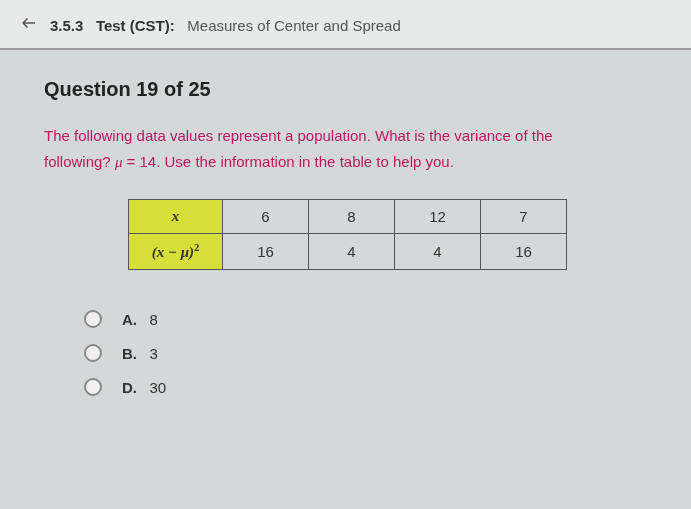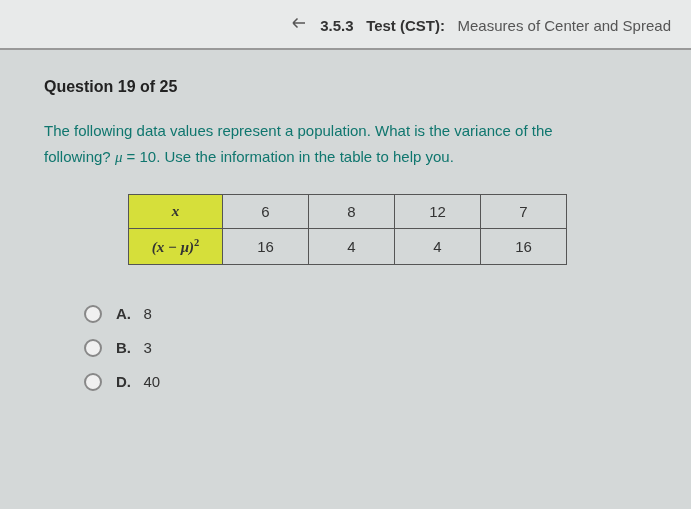--- a/index.html
+++ b/index.html
@@ -10,39 +10,38 @@
       height: 509px;
       overflow: hidden;
     }
     .header {
       background: #e8eaea;
       padding: 14px 20px 12px 20px;
       border-bottom: 2px solid #999;
       display: flex;
       align-items: center;
       gap: 12px;
-      justify-content: flex-end;
     }
     .back-icon svg { width: 18px; height: 18px; stroke: #555; stroke-width: 2; fill: none; }
     .header-title { font-size: 15px; color: #333; }
     .header-title .section-num { font-weight: bold; }
     .header-title .test-label { font-weight: bold; }
     .header-title .subtitle { font-weight: normal; color: #555; }
     .content {
       padding: 28px 40px 20px 44px;
     }
     .question-heading {
       font-weight: bold;
-      font-size: 16px;
+      font-size: 20px;
       color: #222;
       margin-bottom: 22px;
     }
     .question-text {
       font-size: 15px;
-      color: #0f766e;
+      color: #be185d;
       line-height: 1.7;
       margin-bottom: 24px;
     }
     .mu-ital { font-style: italic; font-family: 'Times New Roman', serif; }
     .data-table {
       border-collapse: collapse;
       margin: 0 auto 40px auto;
     }
     .data-table th, .data-table td {
       border: 1px solid #555;
@@ -58,21 +57,22 @@
       font-style: italic;
       font-weight: bold;
     }
     .data-table .vcell { width: 86px; }
     .sup { font-size: 0.7em; vertical-align: super; font-style: normal; }
     .options {
       padding-left: 40px;
     }
     .option-row {
       display: flex;
-      gap: 14px;
+      align-items: center;
+      gap: 20px;
       margin-bottom: 16px;
       margin-top: 12px;
     }
     .radio {
       width: 18px;
       height: 18px;
       border-radius: 50%;
       border: 2px solid #888;
       background: #f0f0f0;
       flex-shrink: 0;
@@ -99,21 +99,21 @@
     <span>&nbsp;</span>
     <span class="subtitle">Measures of Center and Spread</span>
   </span>
 </div>
 
 <div class="content">
   <div class="question-heading">Question 19 of 25</div>
 
   <div class="question-text">
     <span>The following data values represent a population. What is the variance of the</span><br>
-    <span>following? </span><span class="mu-ital">μ</span><span> = 10. Use the information in the table to help you.</span>
+    <span>following? </span><span class="mu-ital">μ</span><span> = 14. Use the information in the table to help you.</span>
   </div>
 
   <table class="data-table">
     <tbody>
         <tr>
       <th class="hcell"><span>x</span></th>
       <td class="vcell">6</td>
       <td class="vcell">8</td>
       <td class="vcell">12</td>
       <td class="vcell">7</td>
@@ -143,17 +143,17 @@
         <span class="letter">B.</span>
         <span>&nbsp;</span>
         <span>3</span>
       </div>
     </div>
     <div class="option-row">
       <div class="radio"></div>
       <div class="option-label">
         <span class="letter">D.</span>
         <span>&nbsp;</span>
-        <span>40</span>
+        <span>30</span>
       </div>
     </div>
   </div>
 </div>
 
 </body></html>

